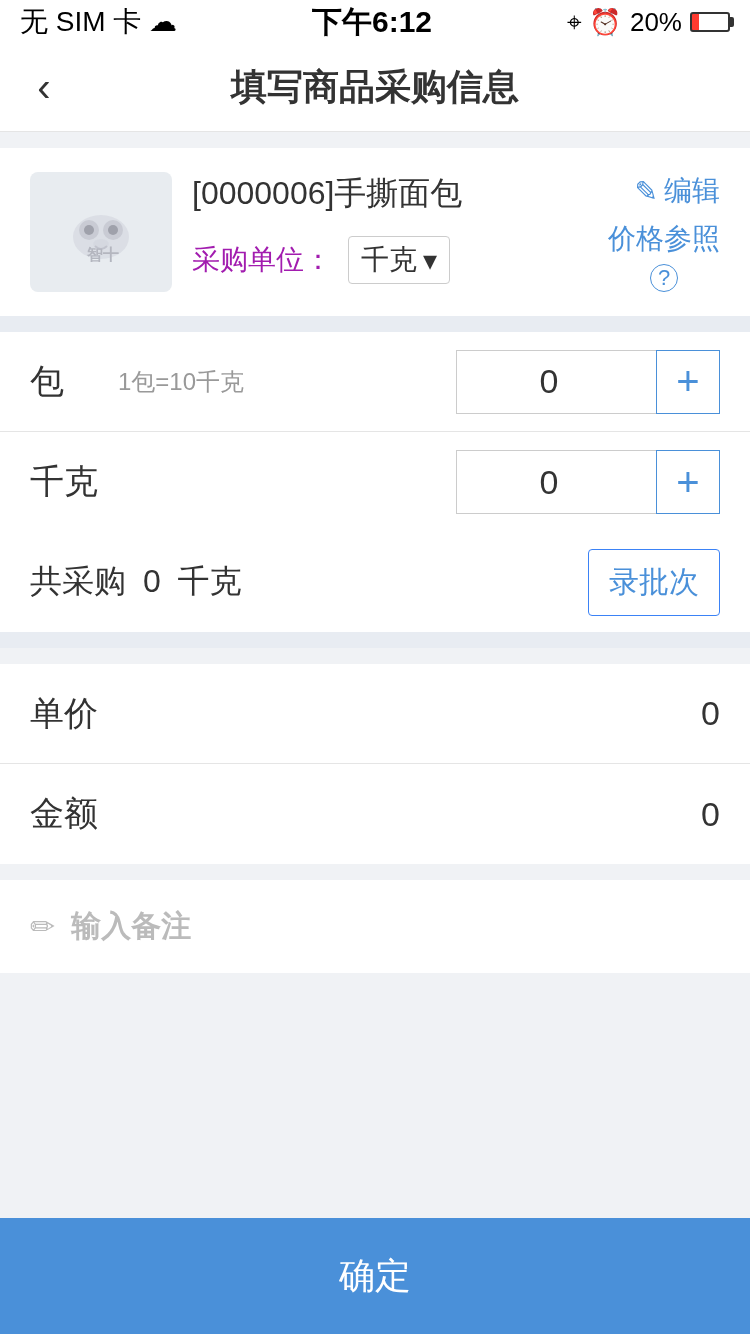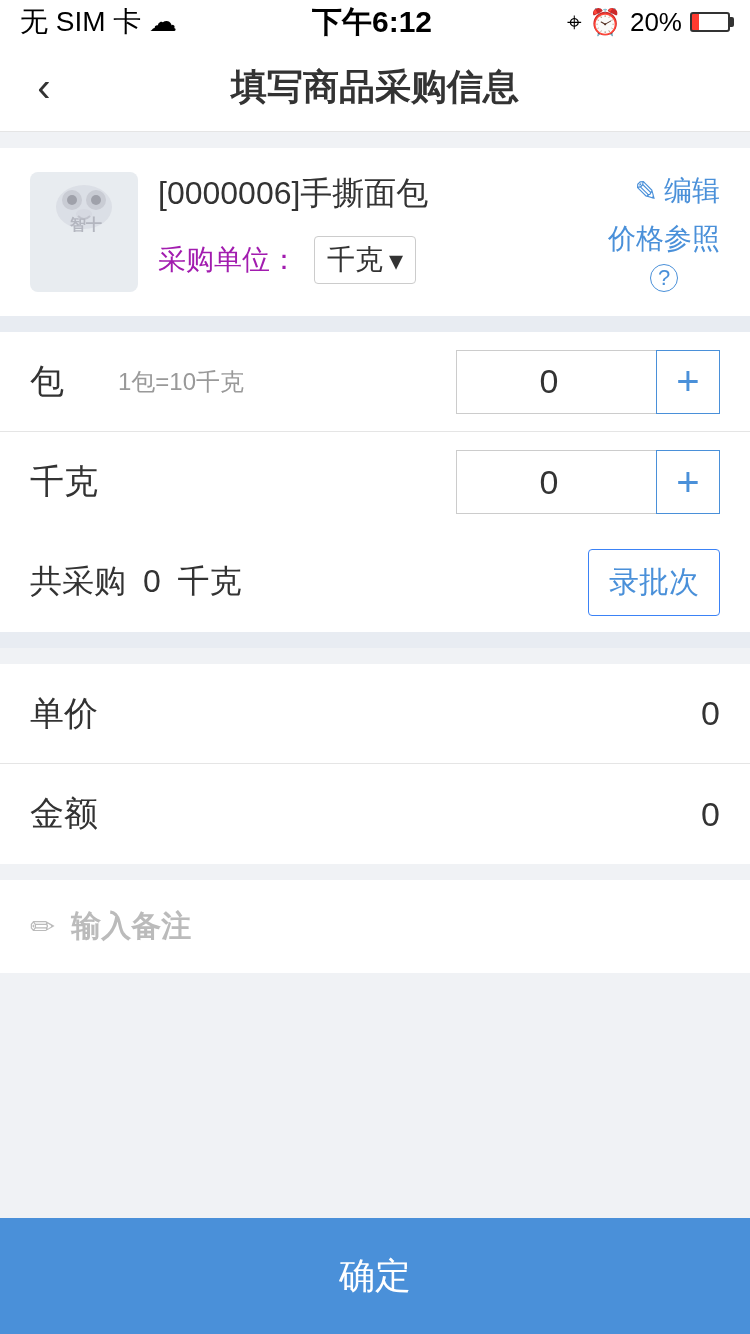--- a/index.html
+++ b/index.html
@@ -78,25 +78,26 @@
     .product-card {
       background: #fff;
       margin-top: 16px;
       padding: 24px 30px;
       display: flex;
       align-items: flex-start;
       gap: 20px;
       position: relative;
     }
     .product-image {
-      width: 108px;
+      width: 142px;
       height: 120px;
       background: #e8ecf0;
       border-radius: 8px;
       display: flex;
+      align-items: center;
       justify-content: center;
       flex-shrink: 0;
       overflow: hidden;
       font-weight: bold;
     }
     .product-info {
       flex: 1;
     }
     .product-name {
       font-size: 32px;

